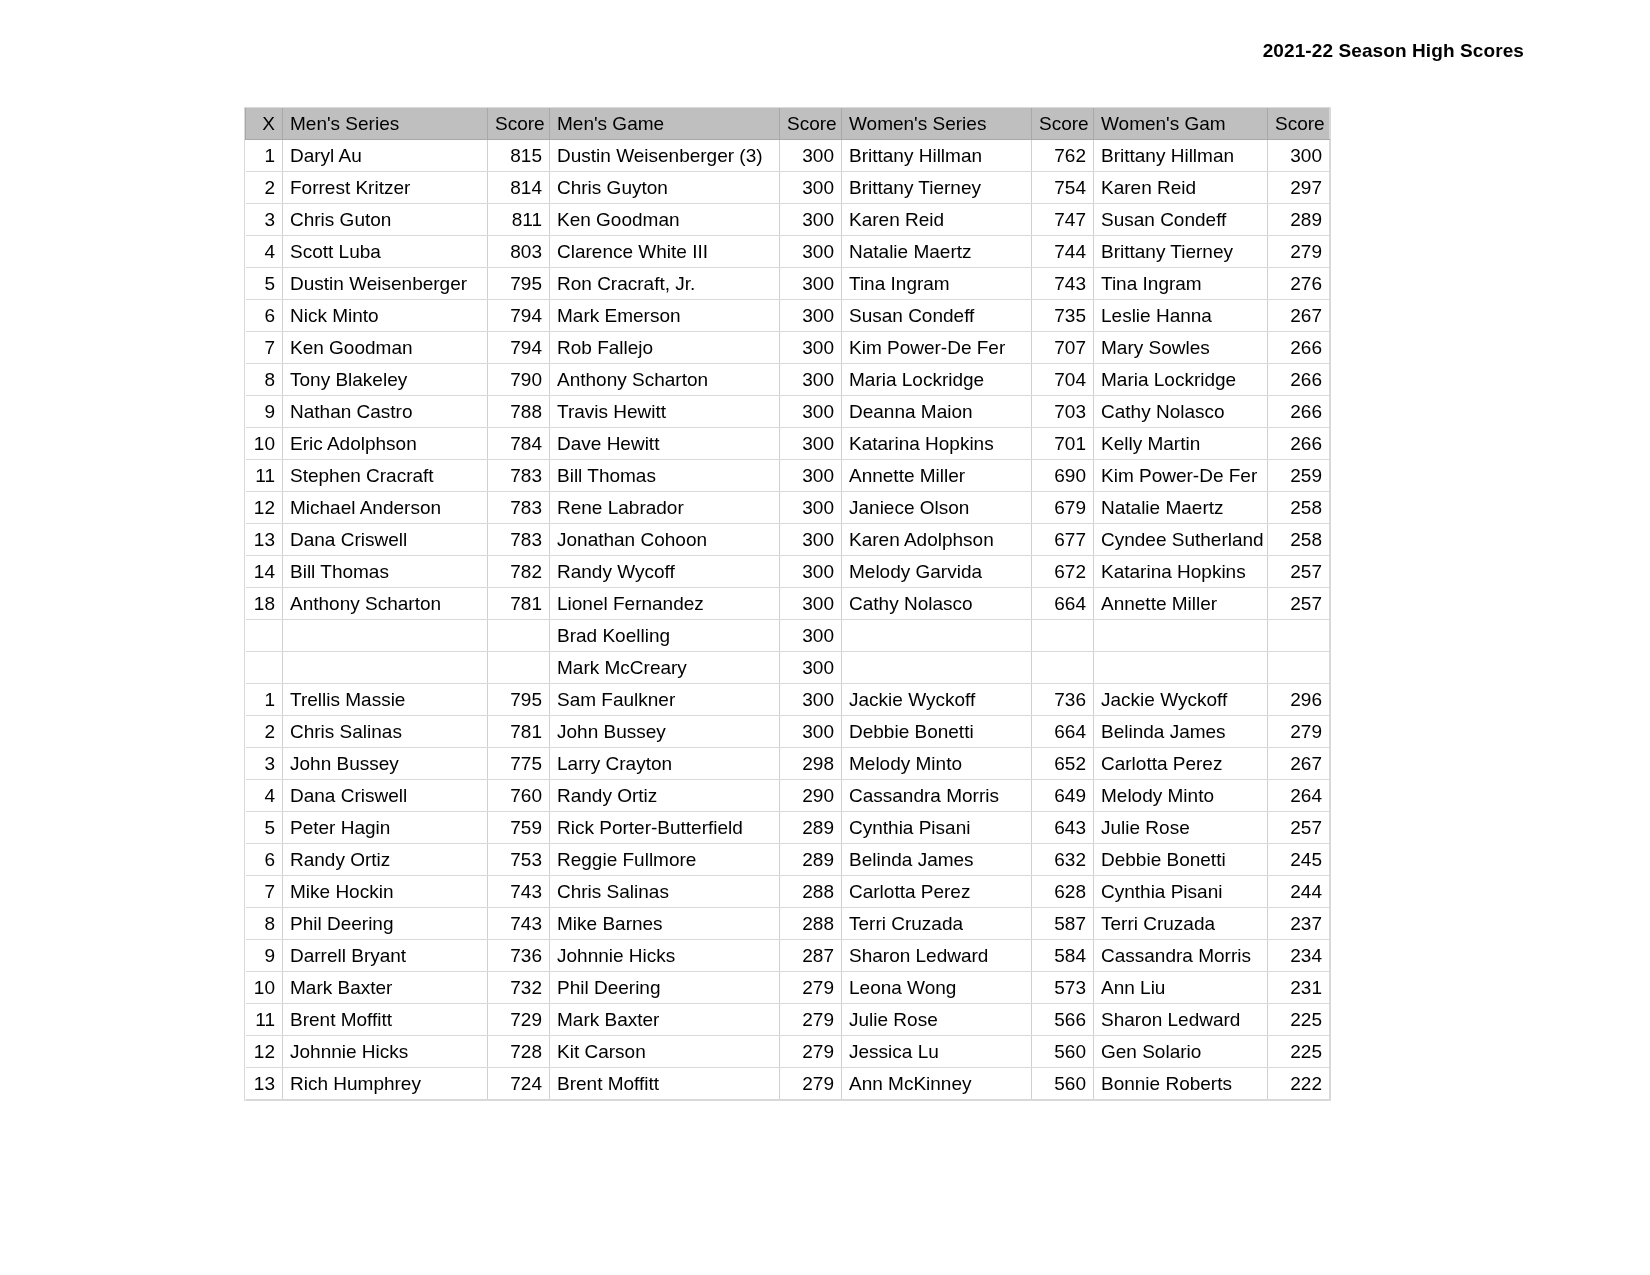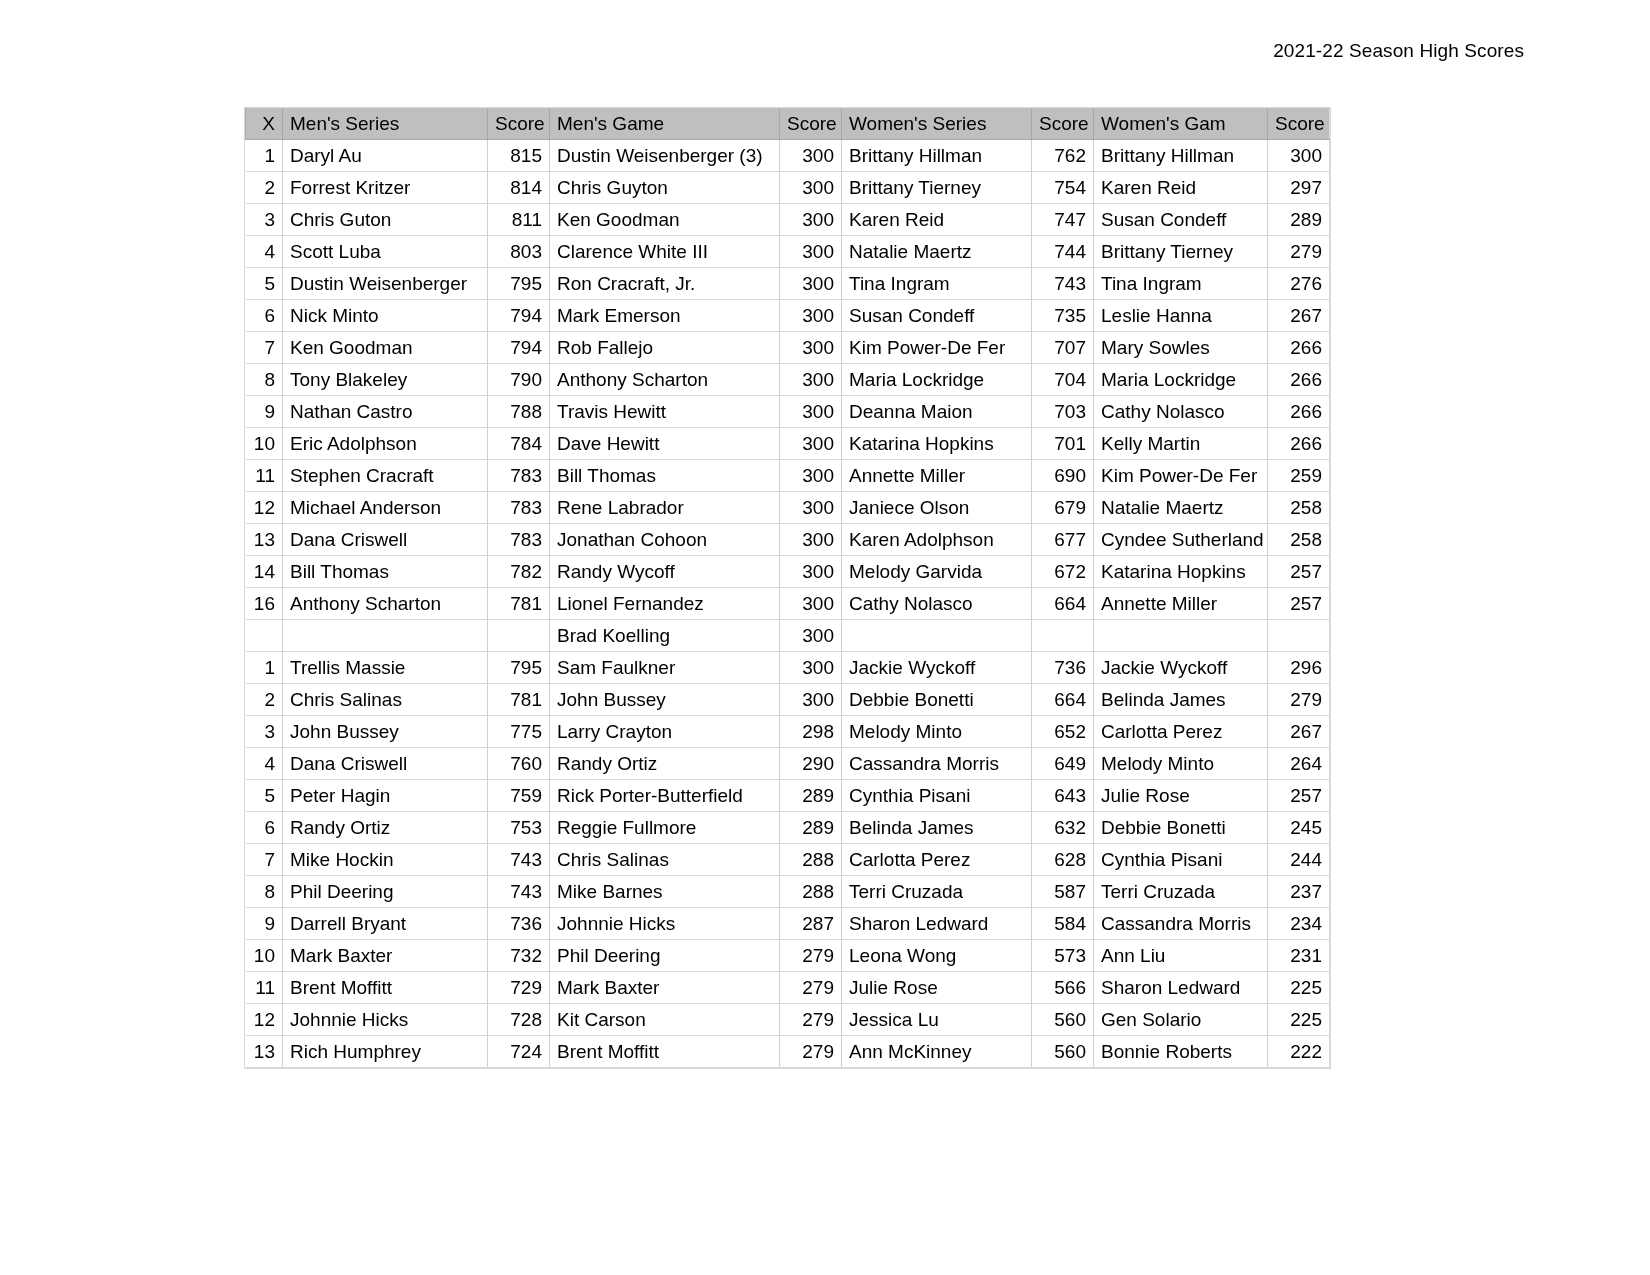--- a/index.html
+++ b/index.html
@@ -16,20 +16,21 @@
     overflow: hidden;
   }
   #page-title {
     position: absolute;
     top: 40px;
     right: 126px;
     font-size: 19px;
     color: #000;
     white-space: nowrap;
     letter-spacing: 0.1px;
+    font-weight: bold;
   }
   #sheet {
     position: absolute;
     left: 245px;
     top: 108px;
     width: 1084px;
   }
   table.grid {
     border-collapse: collapse;
     table-layout: fixed;
@@ -257,35 +258,46 @@
           <td class="name">Bill Thomas</td>
           <td class="score">782</td>
           <td class="name">Randy Wycoff</td>
           <td class="score">300</td>
           <td class="name">Melody Garvida</td>
           <td class="score">672</td>
           <td class="name">Katarina Hopkins</td>
           <td class="score">257</td>
         </tr>
         <tr>
-          <td class="rank">16</td>
+          <td class="rank">18</td>
           <td class="name">Anthony Scharton</td>
           <td class="score">781</td>
           <td class="name">Lionel Fernandez</td>
           <td class="score">300</td>
           <td class="name">Cathy Nolasco</td>
           <td class="score">664</td>
           <td class="name">Annette Miller</td>
           <td class="score">257</td>
         </tr>
         <tr>
           <td class="rank"></td>
           <td class="name"></td>
           <td class="score"></td>
           <td class="name">Brad Koelling</td>
+          <td class="score">300</td>
+          <td class="name"></td>
+          <td class="score"></td>
+          <td class="name"></td>
+          <td class="score"></td>
+        </tr>
+        <tr>
+          <td class="rank"></td>
+          <td class="name"></td>
+          <td class="score"></td>
+          <td class="name">Mark McCreary</td>
           <td class="score">300</td>
           <td class="name"></td>
           <td class="score"></td>
           <td class="name"></td>
           <td class="score"></td>
         </tr>
         <tr>
           <td class="rank">1</td>
           <td class="name">Trellis Massie</td>
           <td class="score">795</td>

